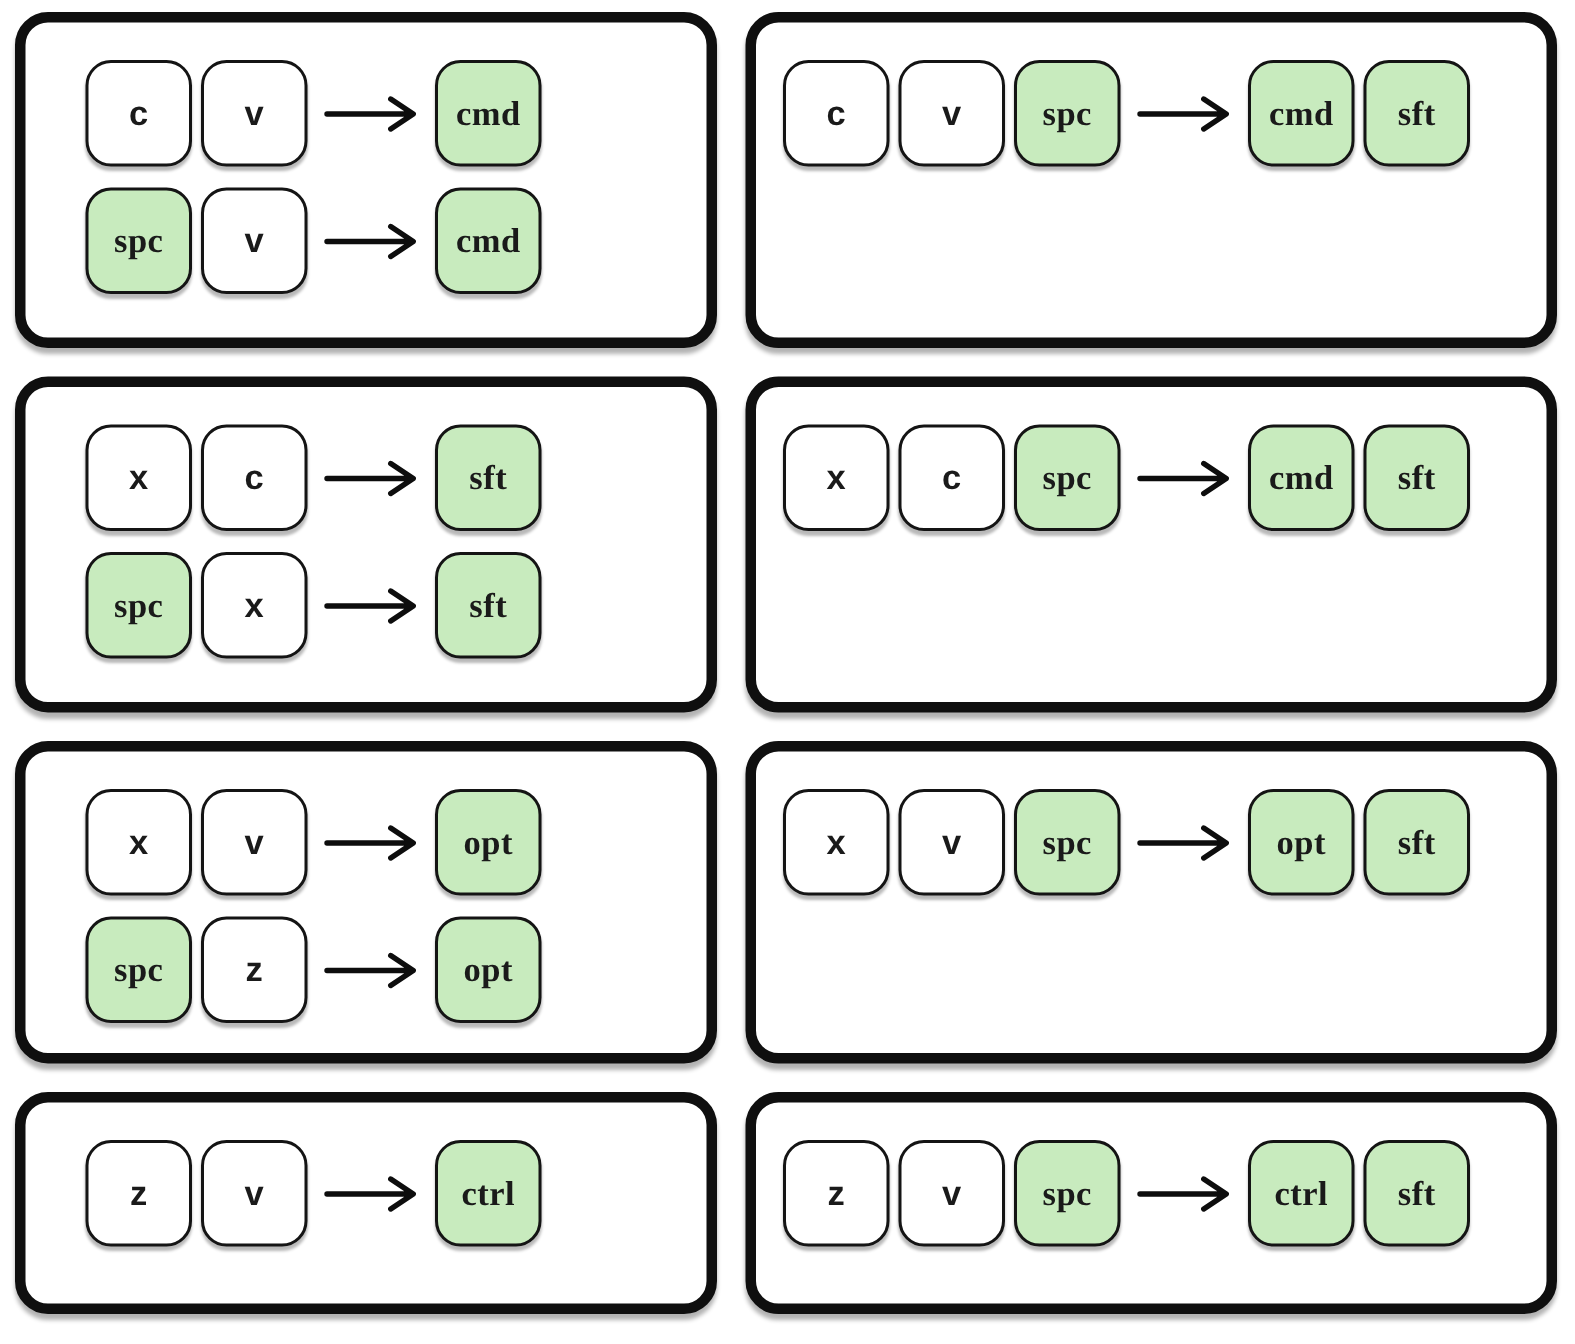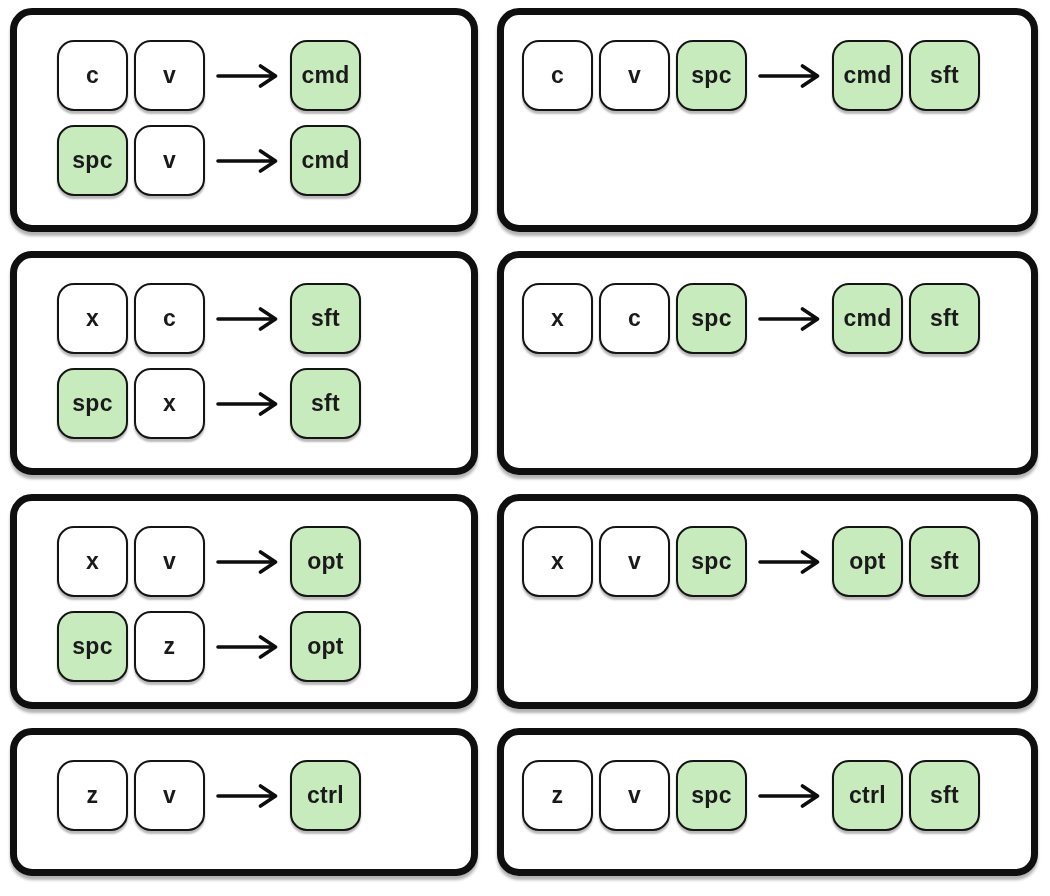--- a/index.html
+++ b/index.html
@@ -49,21 +49,21 @@
     box-sizing: border-box;
     display: flex;
     align-items: center;
     justify-content: center;
     font-weight: bold;
     font-size: 23px;
     letter-spacing: 0.3px;
     color: #1a1a1a;
     margin-right: 6px;
   }
-  .key.green { background: var(--key-green, #c8ebbe); }
+  .key.green { background: var(--key-green, #c8ebbe); font-family: Liberation Serif, serif; }
   .arrow {
     flex: none;
     margin: 0 11px 0 5px;
     display: flex;
     align-items: center;
   }
 </style>
 </head>
 <body style="background: rgb(255, 255, 255);">
 

